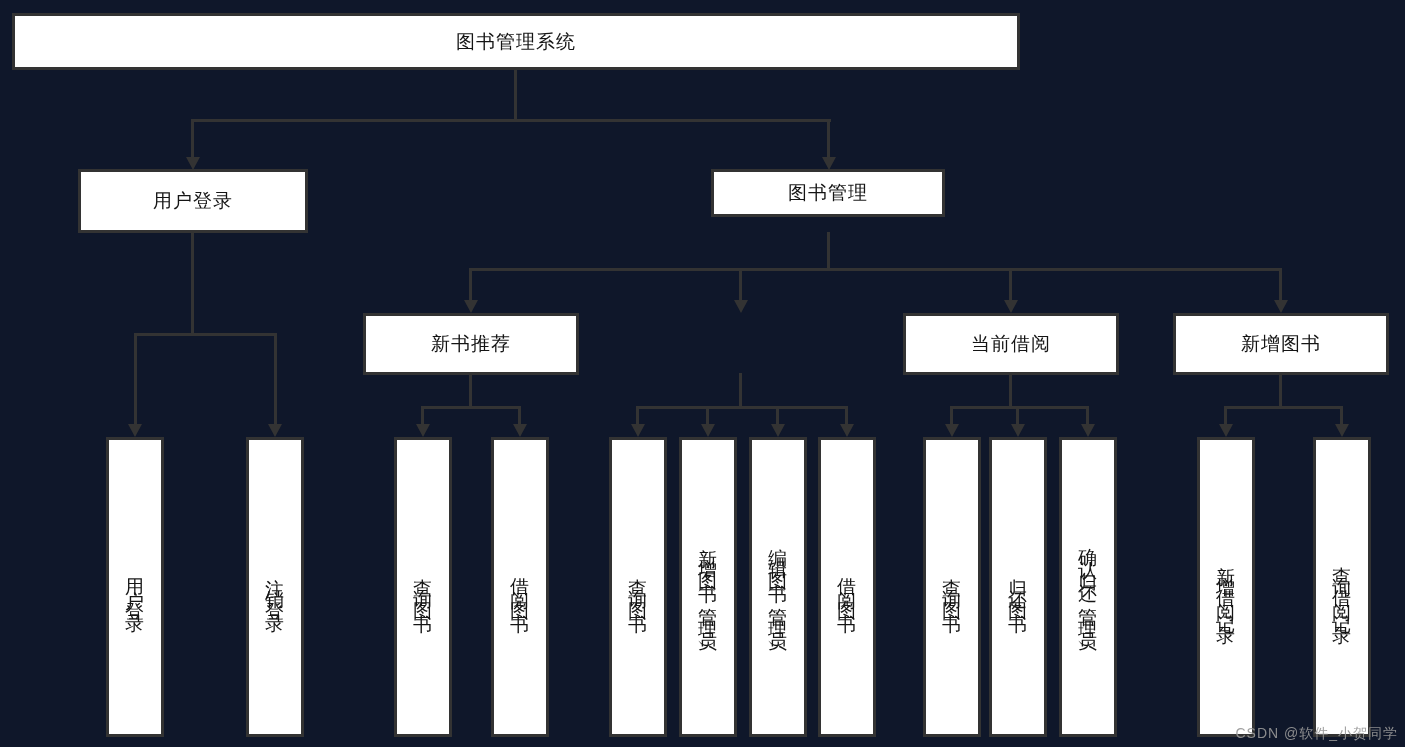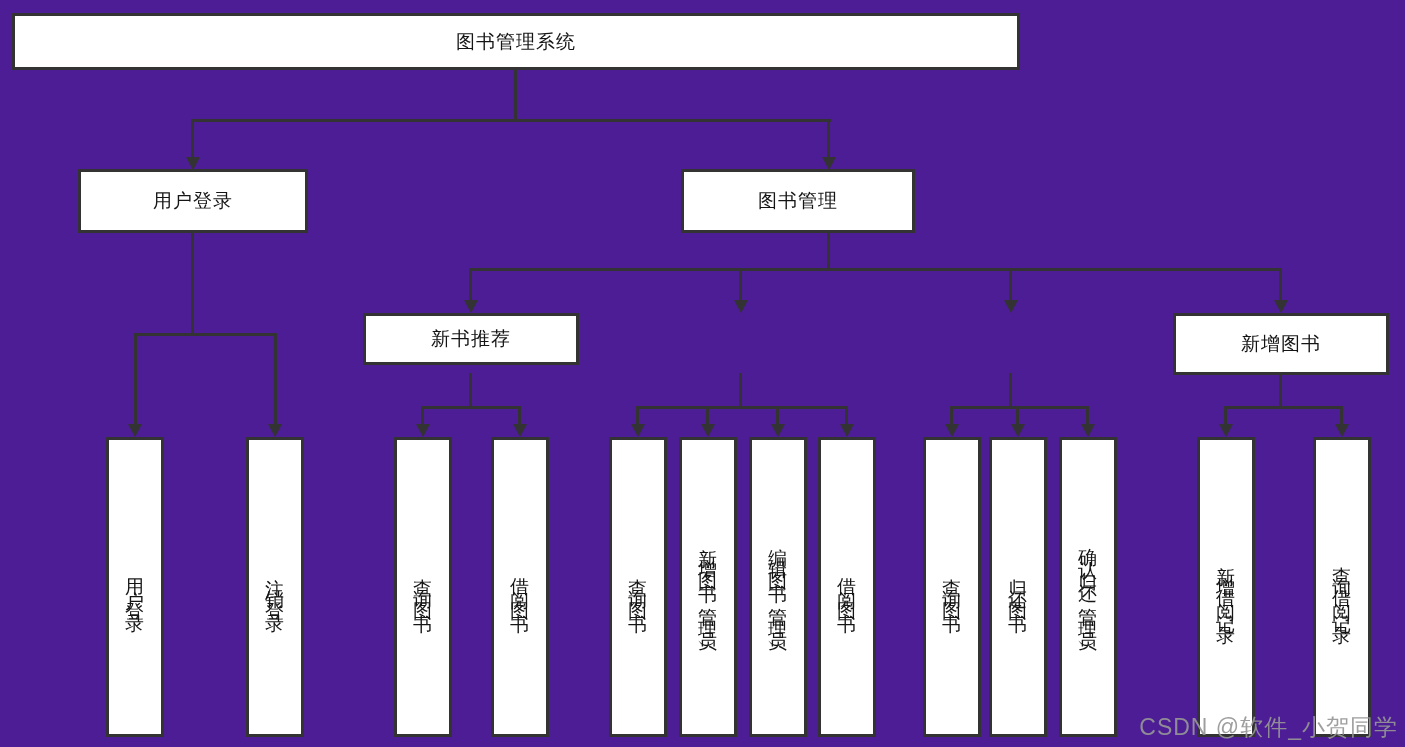--- a/index.html
+++ b/index.html
@@ -1,28 +1,28 @@
 <!DOCTYPE html>
 <html><head>
 <meta charset="utf-8">
 <style>
   html,body{margin:0;padding:0;background:#ffffff;}
   body{font-family:"Liberation Sans","DejaVu Sans",sans-serif;}
-  .canvas{position:relative;width:1405px;height:747px;background:#4c1d95;overflow:hidden;}
+  .canvas{position:relative;width:1405px;height:747px;background:#0f172a;overflow:hidden;}
   .line{position:absolute;background:#333333;}
   .arrow{position:absolute;width:0;height:0;
          border-left:7px solid transparent;border-right:7px solid transparent;
          border-top:13px solid #333333;}
   .node{position:absolute;box-sizing:border-box;border:3px solid #333333;background:#ffffff;
         display:flex;align-items:center;justify-content:center;
         font-size:19px;color:#151515;letter-spacing:1px;}
   .vnode{width:58px;height:300px;}
   .vnode .vtext{writing-mode:vertical-rl;text-orientation:mixed;
         line-height:1;letter-spacing:12px;font-size:19px;color:#151515;}
-  .watermark{position:absolute;color:rgba(150,150,150,0.92);font-size:23px;
+  .watermark{position:absolute;color:rgba(150,150,150,0.92);font-size:14px;
         letter-spacing:1px;z-index:5;white-space:nowrap;}
 </style>
 </head>
 <body>
 
 <div class="canvas">
 
   <div class="line" style="left:514px;top:70px;width:3px;height:51px;"></div>
   <div class="line" style="left:191px;top:119px;width:640px;height:3px;"></div>
   <div class="line" style="left:191px;top:119px;width:3px;height:39px;"></div>
@@ -78,23 +78,24 @@
   <div class="line" style="left:1279px;top:373px;width:3px;height:35px;"></div>
   <div class="line" style="left:1224px;top:406px;width:119px;height:3px;"></div>
   <div class="line" style="left:1224px;top:406px;width:3px;height:19px;"></div>
   <div class="line" style="left:1340px;top:406px;width:3px;height:19px;"></div>
   <div class="arrow" style="left:1219px;top:424px;"></div>
   <div class="arrow" style="left:1335px;top:424px;"></div>
 
   <div class="node" style="left:12px;top:13px;width:1008px;height:57px;">图书管理系统</div>
 
   <div class="node" style="left:78px;top:169px;width:230px;height:64px;">用户登录</div>
-  <div class="node" style="left:681px;top:169px;width:234px;height:64px;">图书管理</div>
+  <div class="node" style="left:711px;top:169px;width:234px;height:48px;">图书管理</div>
 
-  <div class="node" style="left:363px;top:313px;width:216px;height:52px;">新书推荐</div>
+  <div class="node" style="left:363px;top:313px;width:216px;height:62px;">新书推荐</div>
+  <div class="node" style="left:903px;top:313px;width:216px;height:62px;">当前借阅</div>
   <div class="node" style="left:1173px;top:313px;width:216px;height:62px;">新增图书</div>
 
   <div class="node vnode" style="left:106px;top:437px;">
     <span class="vtext">用户登录</span>
   </div>
   <div class="node vnode" style="left:246px;top:437px;">
     <span class="vtext">注销登录</span>
   </div>
 
   <div class="node vnode" style="left:394px;top:437px;">

